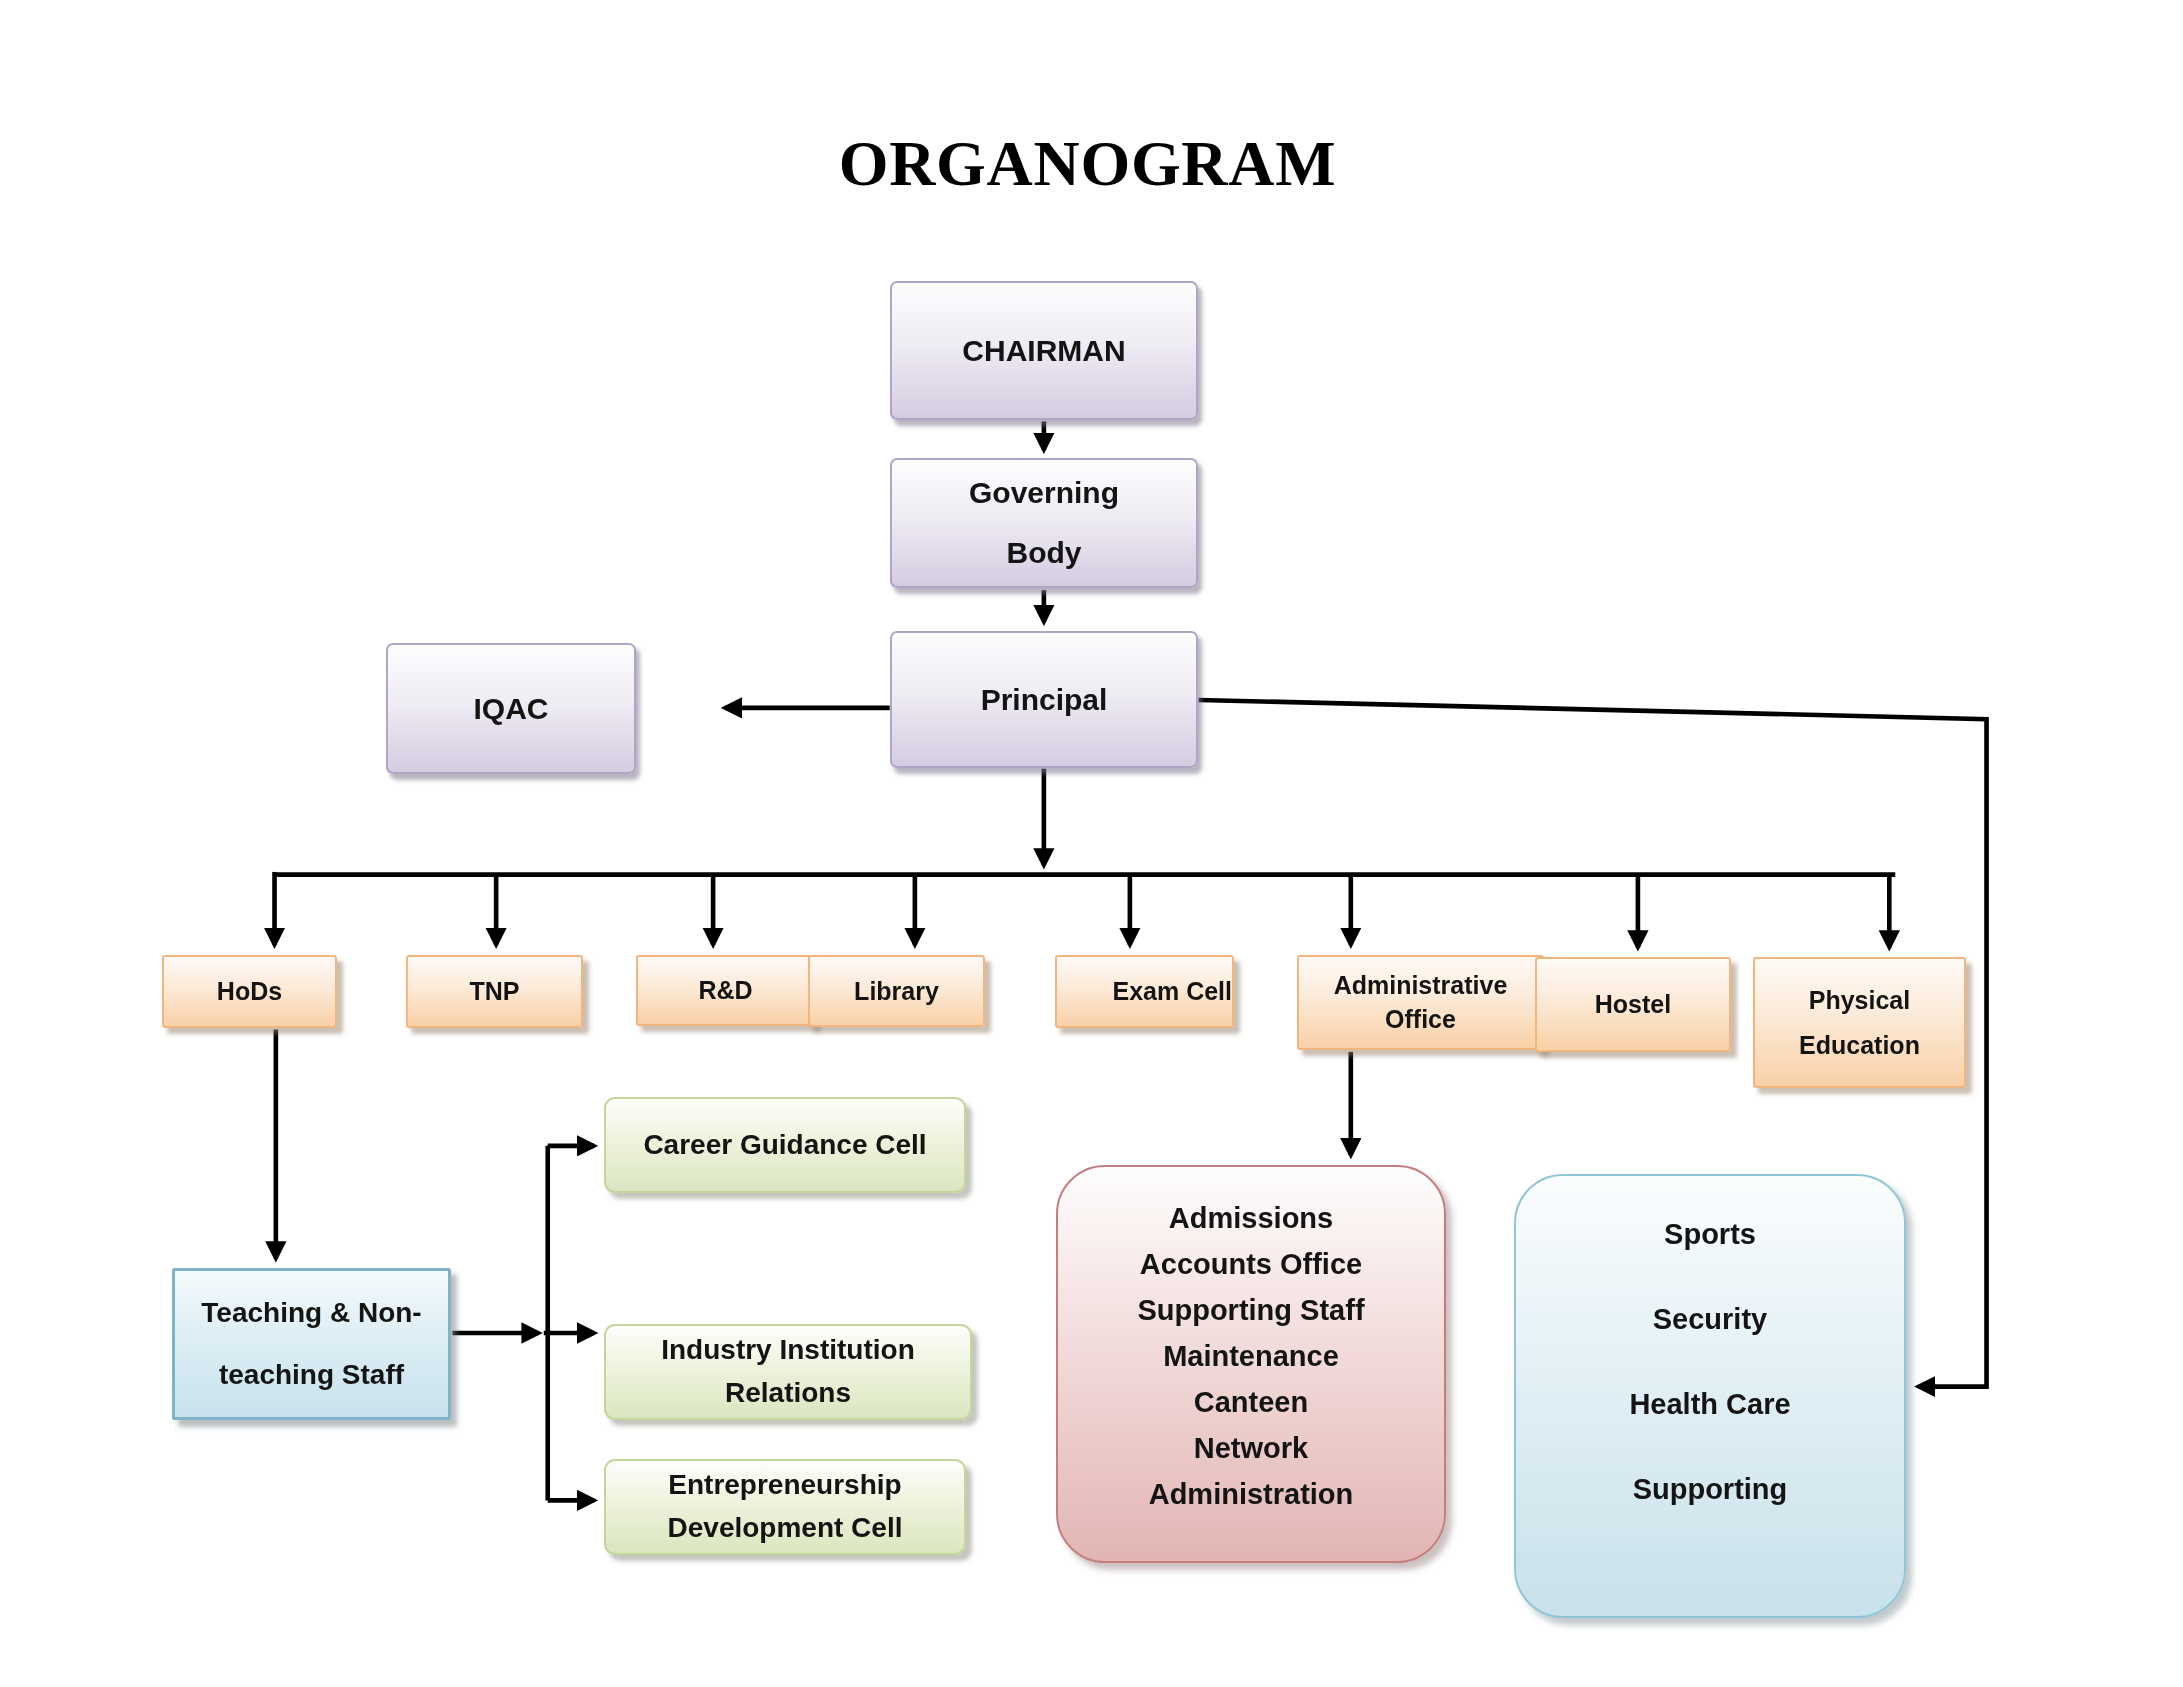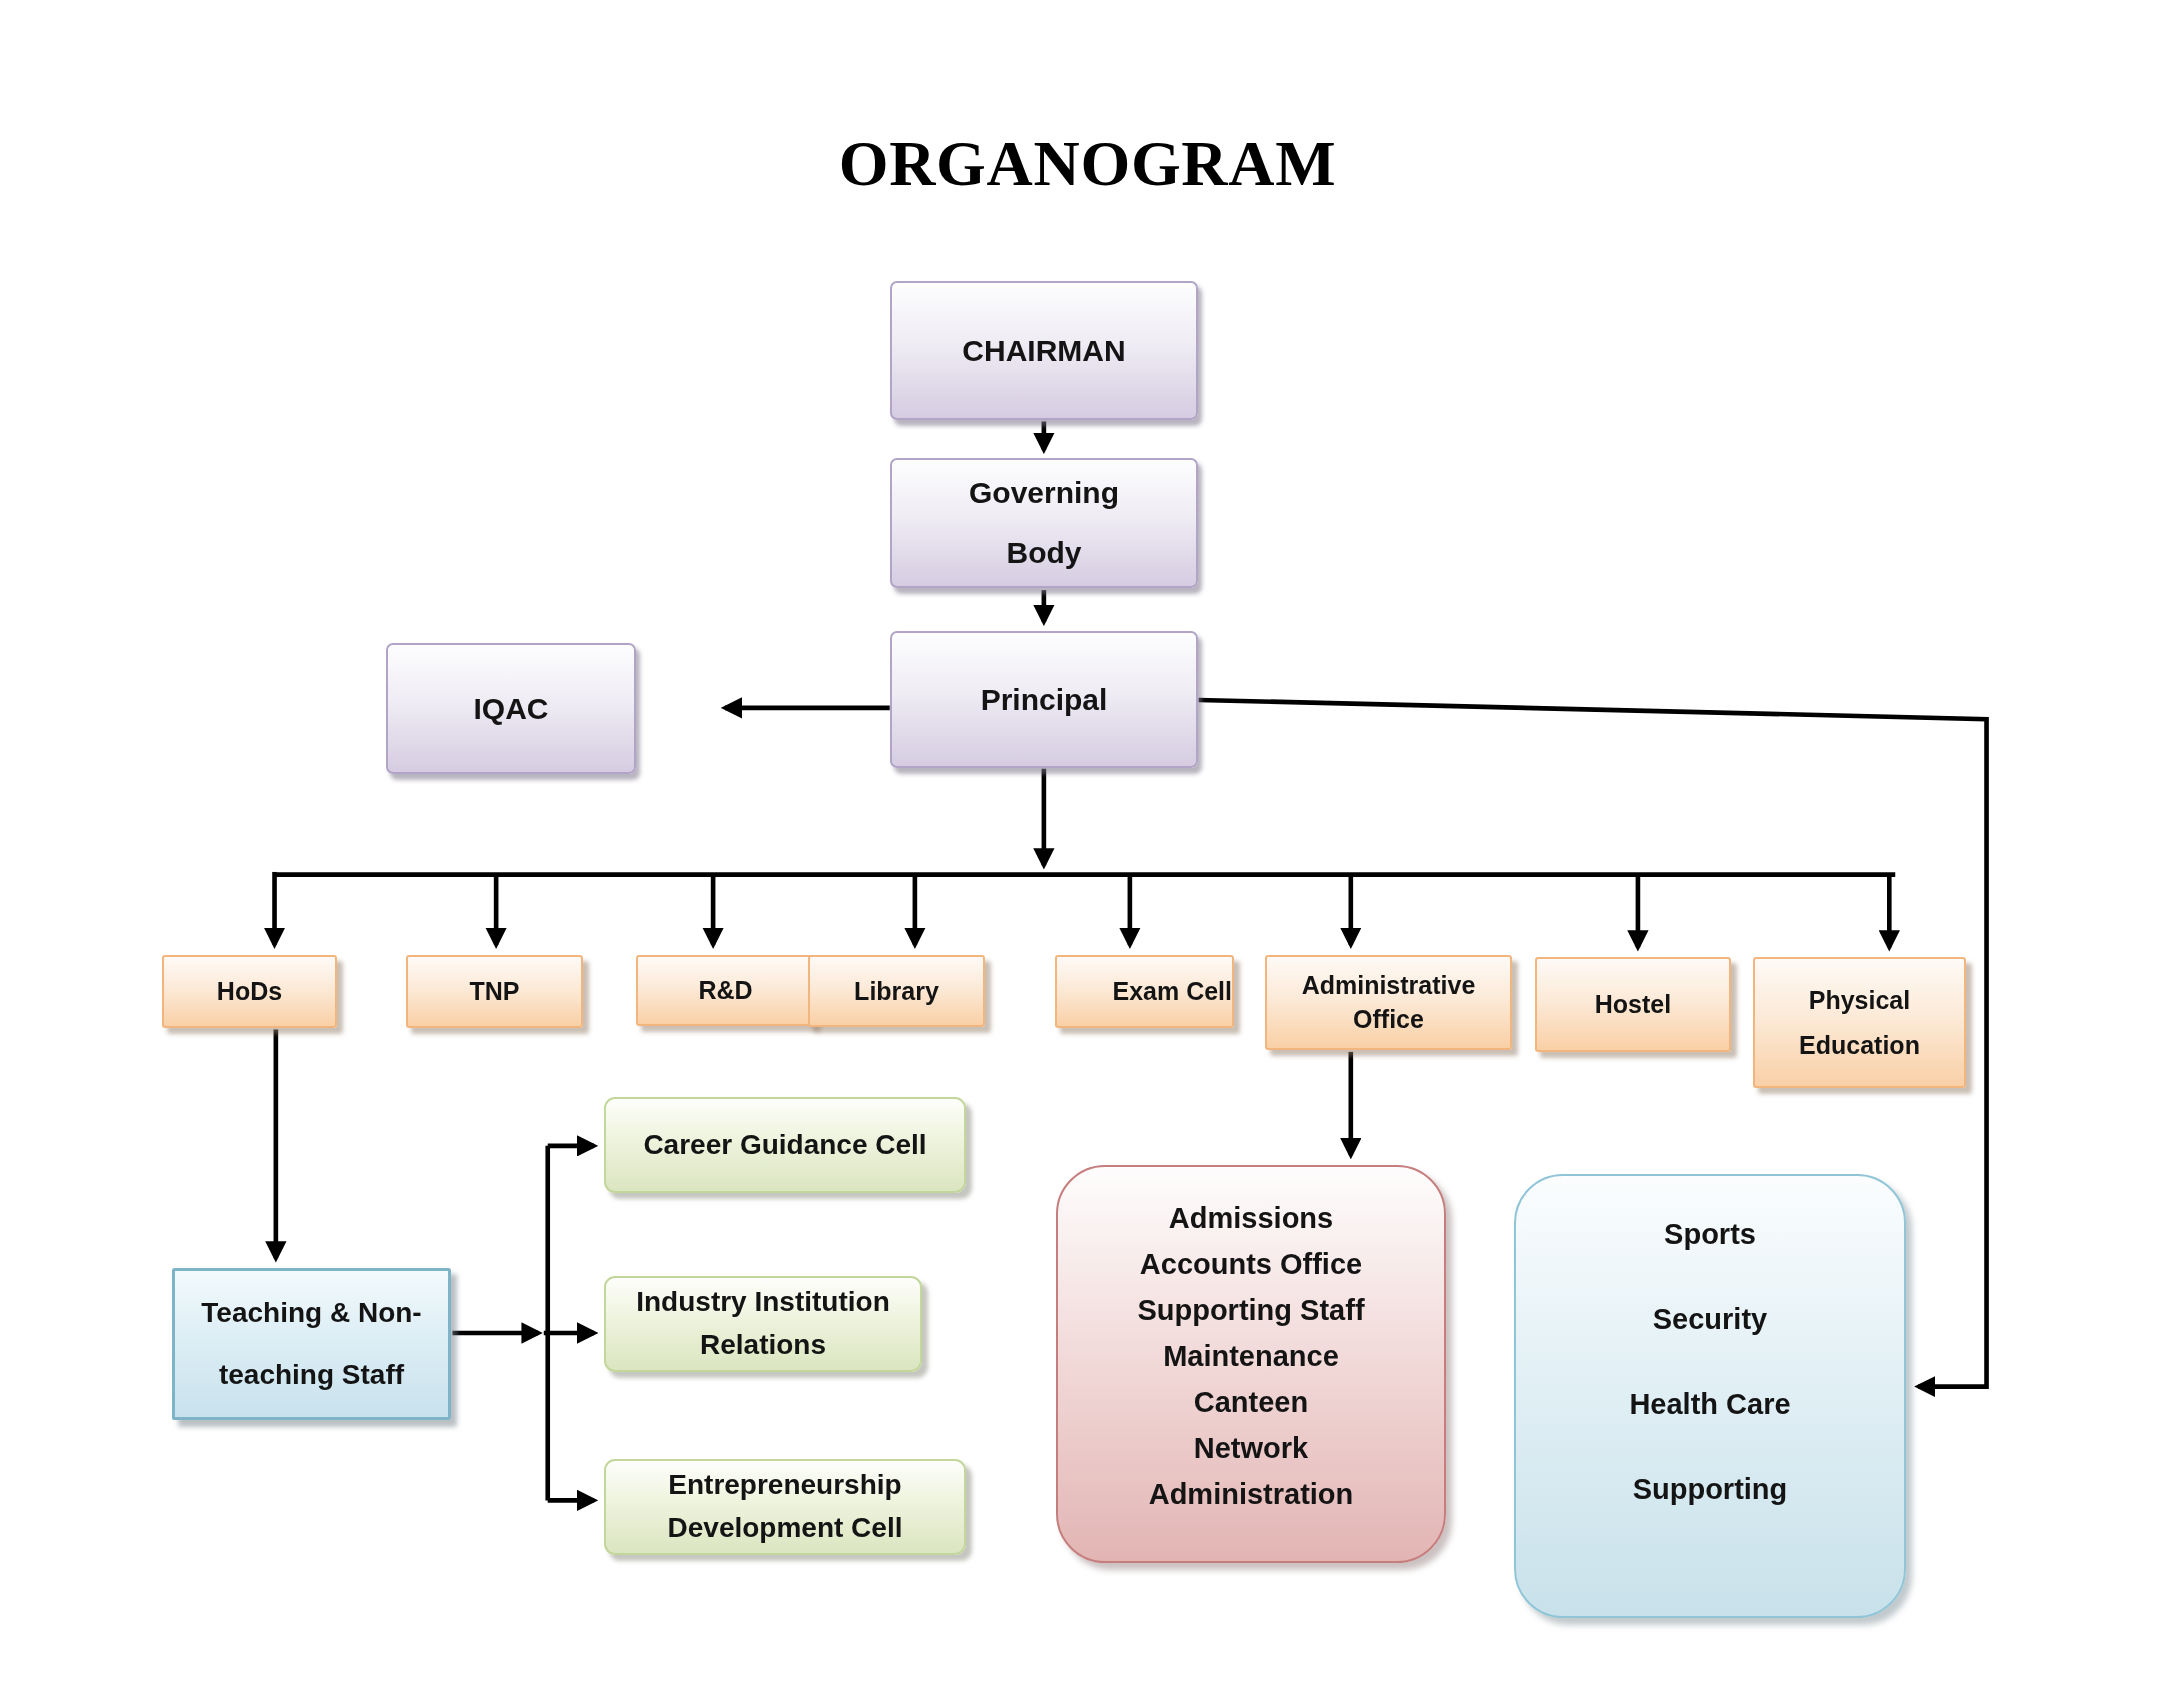--- a/index.html
+++ b/index.html
@@ -136,41 +136,41 @@
   </div>
   <div class="node orange" style="left:636px;top:955px;width:179px;height:71px;">
     <span>R&amp;D</span>
   </div>
   <div class="node orange" style="left:808px;top:955px;width:177px;height:72px;">
     <span>Library</span>
   </div>
   <div class="node orange" style="left:1055px;top:955px;width:179px;height:73px;justify-content:flex-end;">
     <span>Exam Cell</span>
   </div>
-  <div class="node orange lh-admin" style="left:1265px;top:955px;width:247px;height:95px;">
+  <div class="node orange lh-admin" style="left:1297px;top:955px;width:247px;height:95px;">
     <span>Administrative
 Office</span>
   </div>
   <div class="node orange" style="left:1535px;top:957px;width:196px;height:95px;">
     <span>Hostel</span>
   </div>
   <div class="node orange lh-physed" style="left:1753px;top:957px;width:213px;height:131px;">
     <span>Physical
 Education</span>
   </div>
 
   <div class="node blue" style="left:172px;top:1268px;width:279px;height:152px;">
     <span>Teaching &amp; Non-
 teaching Staff</span>
   </div>
 
   <div class="node green" style="left:604px;top:1097px;width:362px;height:96px;">
     <span>Career Guidance Cell</span>
   </div>
-  <div class="node green" style="left:604px;top:1276px;width:318px;height:96px;">
+  <div class="node green" style="left:604px;top:1324px;width:368px;height:96px;">
     <span>Industry Institution
 Relations</span>
   </div>
   <div class="node green" style="left:604px;top:1459px;width:362px;height:96px;">
     <span>Entrepreneurship
 Development Cell</span>
   </div>
 
   <div class="biground pink-box" style="left:1056px;top:1165px;width:390px;height:398px;">
     <div class="list">

